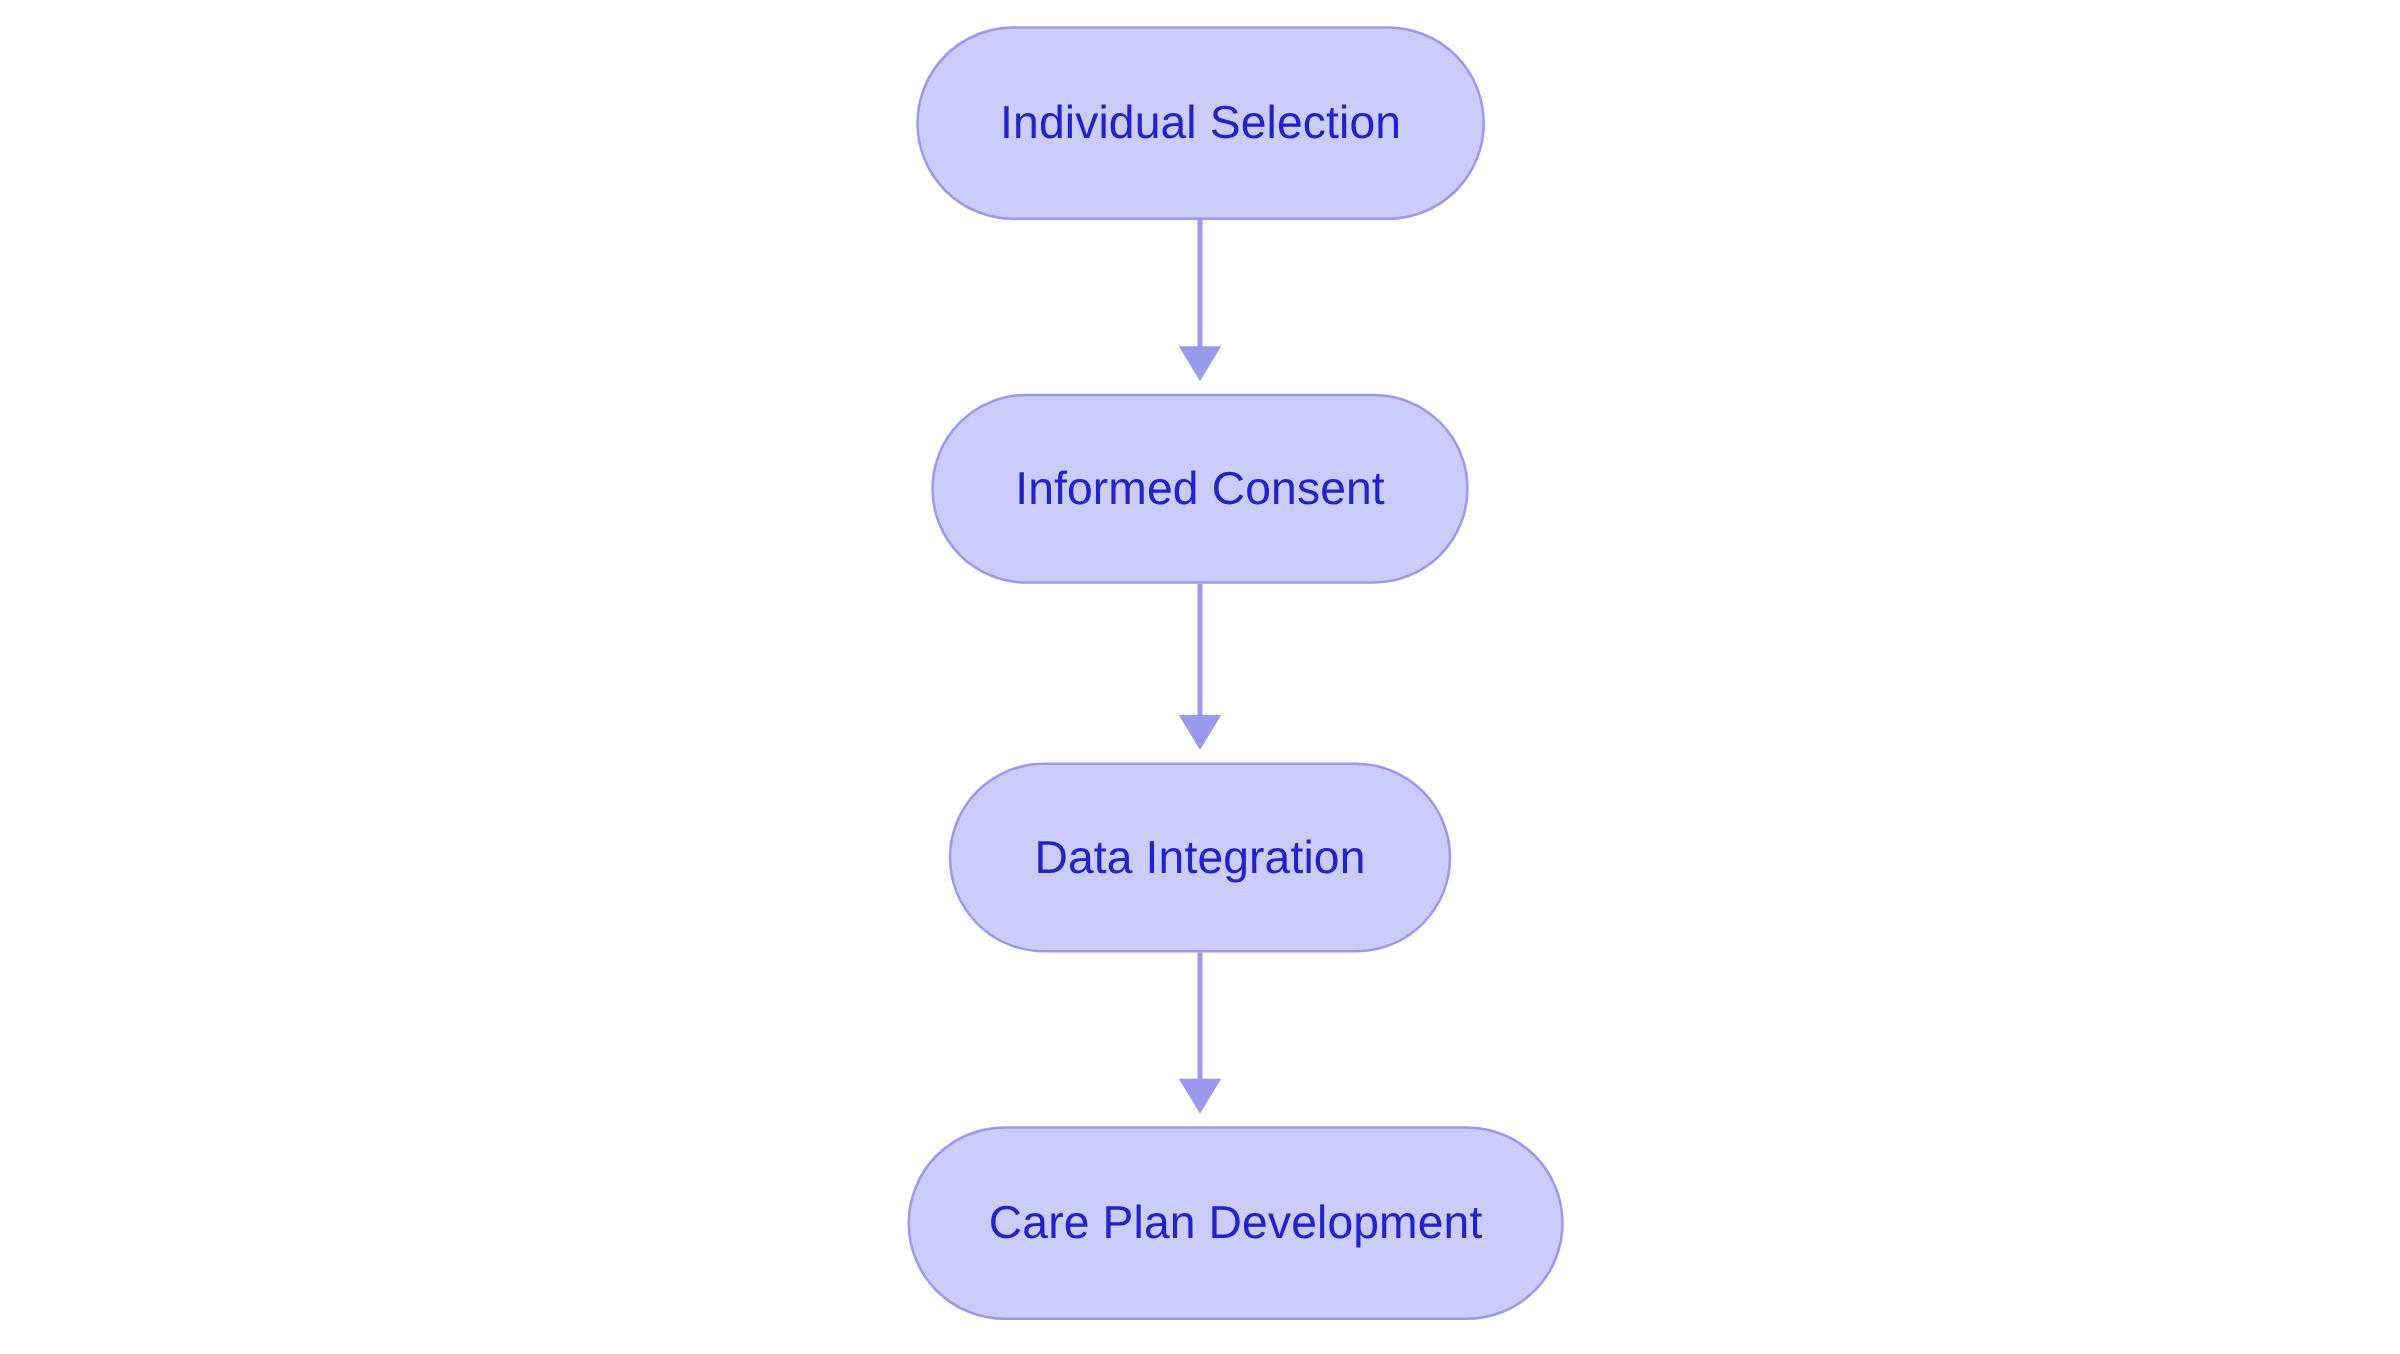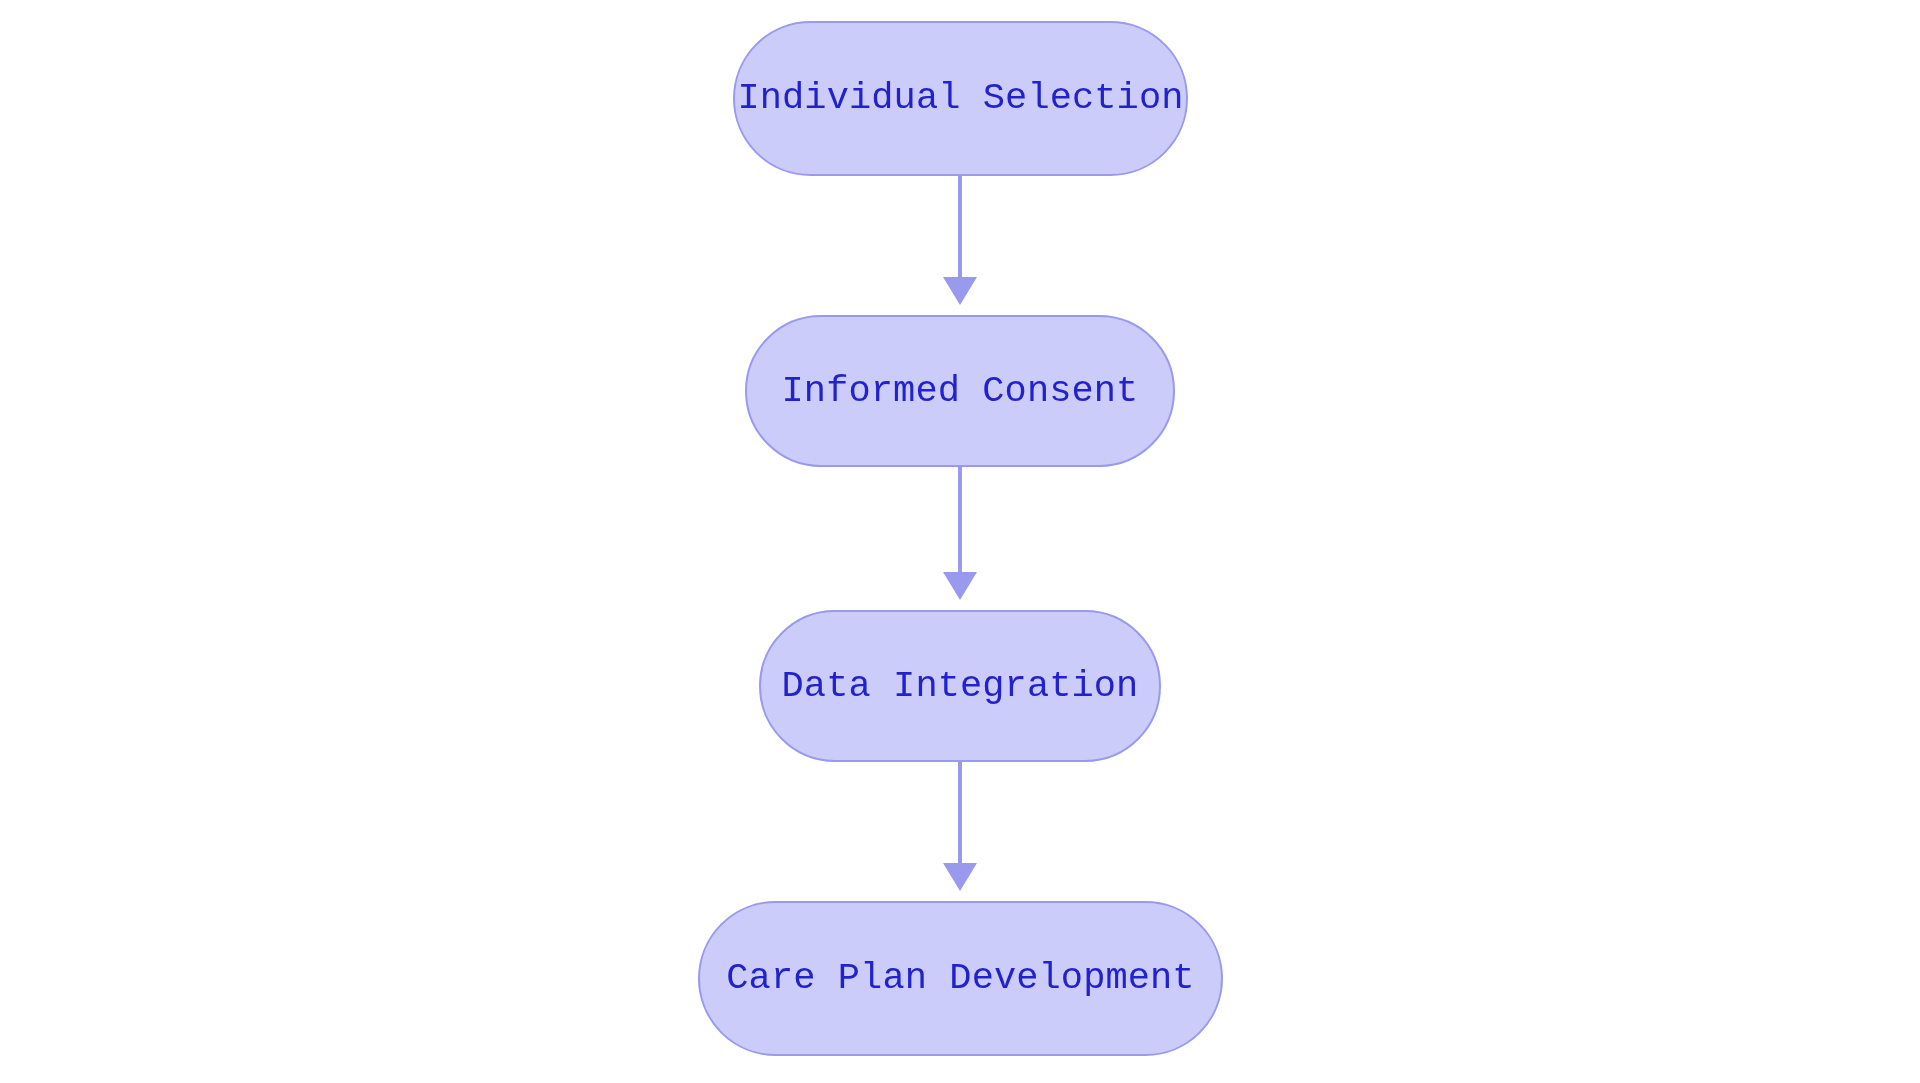--- a/index.html
+++ b/index.html
@@ -49,33 +49,33 @@
     align-items: center;
     justify-content: center;
     background: #ccccfb;
     border: 2px solid #9999f0;
     border-radius: 999px;
     text-align: center;
   }
 
   .flow-node-label {
     color: #2222cc;
-    font-family: Liberation Mono, monospace;
+    font-family: Liberation Sans, sans-serif;
     font-size: 37px;
     font-weight: 400;
     letter-spacing: 0.1px;
     line-height: 1.1;
     white-space: nowrap;
     user-select: none;
   }
 
   .node-1 { left: 733px;  top: 21px;  width: 455px; height: 155px; }
   .node-2 { left: 745px;  top: 315px; width: 430px; height: 152px; }
   .node-3 { left: 759px;  top: 610px; width: 402px; height: 152px; }
-  .node-4 { left: 698px;  top: 901px; width: 525px; height: 155px; }
+  .node-4 { left: 726px;  top: 901px; width: 525px; height: 155px; }
 </style>
 </head>
 <body style="background: rgb(255, 255, 255);">
 
 <div id="flowchart-canvas" style="background: rgb(255, 255, 255);">
 
   <svg id="connector-layer" viewBox="0 0 1920 1083" width="1920" height="1083" xmlns="http://www.w3.org/2000/svg" aria-hidden="true">
 
     <g>
       <line x1="960" y1="176" x2="960" y2="278" stroke="#9999ee" stroke-width="4"></line>

